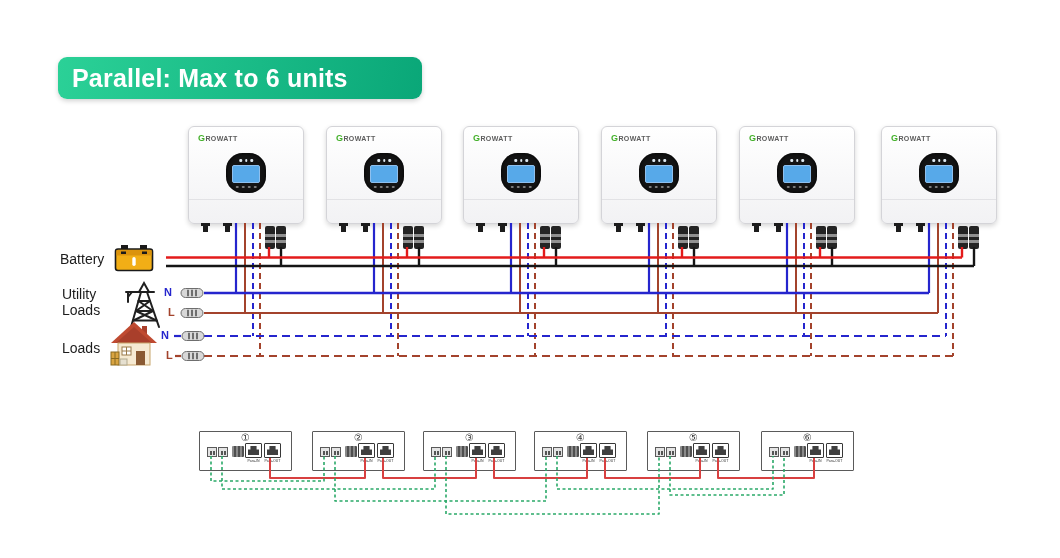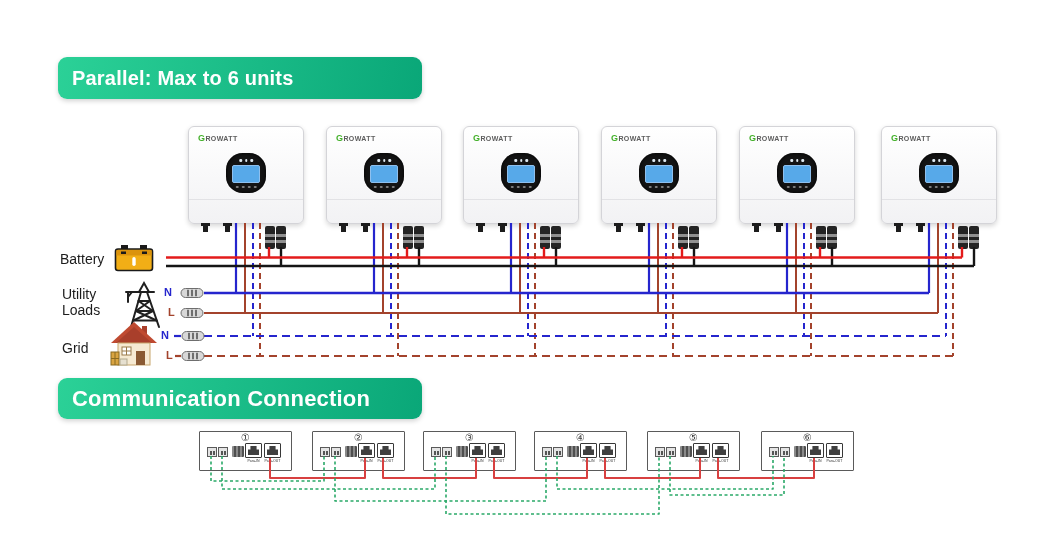--- a/index.html
+++ b/index.html
@@ -4,21 +4,21 @@
 <style>
   html,body{margin:0;padding:0;background:#fff;}
   #canvas{position:relative;width:1060px;height:558px;background:#fff;overflow:hidden;
           font-family:"Liberation Sans",sans-serif;}
 
   
   .banner{position:absolute;display:flex;align-items:center;padding:0 14px;
           color:#fff;font-weight:bold;border-radius:9px;
           background:linear-gradient(100deg,#2bd197 0%,#0aa778 100%);
           box-shadow:0 2px 5px rgba(0,0,0,.18);letter-spacing:.2px;}
-  #banner-parallel{left:58px;top:57px;width:336px;height:42px;font-size:20px;}
+  #banner-parallel{left:58px;top:57px;width:336px;height:42px;font-size:25px;}
   #banner-comm{left:58px;top:378px;width:336px;height:41px;font-size:22px;}
 
   
   .src-label{position:absolute;font-size:14px;color:#1c1c1c;line-height:16px;}
   .src-icon{position:absolute;}
 
   
   .wire-label{position:absolute;font-size:11px;font-weight:bold;line-height:11px;}
 
   
@@ -65,23 +65,20 @@
   .layer{position:absolute;z-index:2;}
 </style>
 </head>
 <body>
 
 <div id="canvas">
 
   <div class="banner" id="banner-parallel">
     <span>Parallel: Max to 6 units</span>
   </div>
-  <div class="banner" id="banner-comm">
-    <span>Communication Connection</span>
-  </div>
 
   <div class="src-label" style="left:60px;top:251px">Battery</div>
   <svg class="src-icon" style="left:114px;top:244px" width="40" height="28" viewBox="0 0 40 28">
     <rect x="7" y="1" width="7" height="5" fill="#1a1a1a"></rect>
     <rect x="26" y="1" width="7" height="5" fill="#1a1a1a"></rect>
     <rect x="1.5" y="5" width="37" height="21.5" rx="2.5" fill="#f2ae16" stroke="#1a1a1a" stroke-width="1.6"></rect>
     <rect x="2.5" y="6" width="35" height="5.5" fill="#db930d"></rect>
     <rect x="7" y="7.5" width="5" height="2.5" fill="#1a1a1a"></rect>
     <rect x="28" y="7.5" width="5" height="2.5" fill="#1a1a1a"></rect>
     <rect x="18.3" y="13" width="3.4" height="9" rx="1.7" fill="#ffffff"></rect>
@@ -97,21 +94,21 @@
     <path d="M21 13 L26 4 L31 13"></path>
     <path d="M23 13 L13 48"></path>
     <path d="M29 13 L41 48"></path>
     <path d="M20.5 22 H32"></path>
     <path d="M20.5 22 L35 32 M32 22 L18 32"></path>
     <path d="M18 32 H35"></path>
     <path d="M18 32 L38.5 41.5 M35 32 L15.5 41.5"></path>
     <path d="M15.5 41.5 H38.5"></path>
   </svg>
 
-  <div class="src-label" style="left:62px;top:340px">Grid</div>
+  <div class="src-label" style="left:62px;top:340px">Loads</div>
   <svg class="src-icon" style="left:110px;top:321px" width="48" height="46" viewBox="0 0 48 46">
     <rect x="32" y="5" width="5" height="9" fill="#a93f2b"></rect>
     <polygon points="24,1 47,22 1,22" fill="#bf4a31"></polygon>
     <polygon points="24,6 42,22 6,22" fill="#a93f2b"></polygon>
     <rect x="8" y="22" width="32" height="22" fill="#f6ead2" stroke="#c8a66c" stroke-width="1"></rect>
     <rect x="26" y="30" width="9" height="14" fill="#8a5a33"></rect>
     <rect x="12" y="26" width="9" height="8" fill="#fff" stroke="#9a7a4a" stroke-width="1"></rect>
     <path d="M16.5 26 V34 M12 30 H21" stroke="#9a7a4a" stroke-width="1"></path>
     <rect x="1" y="31" width="8" height="13" fill="#d9a441" stroke="#8a6a20" stroke-width="1"></rect>
     <path d="M1 37.5 H9 M5 31 V44" stroke="#8a6a20" stroke-width="1"></path>

